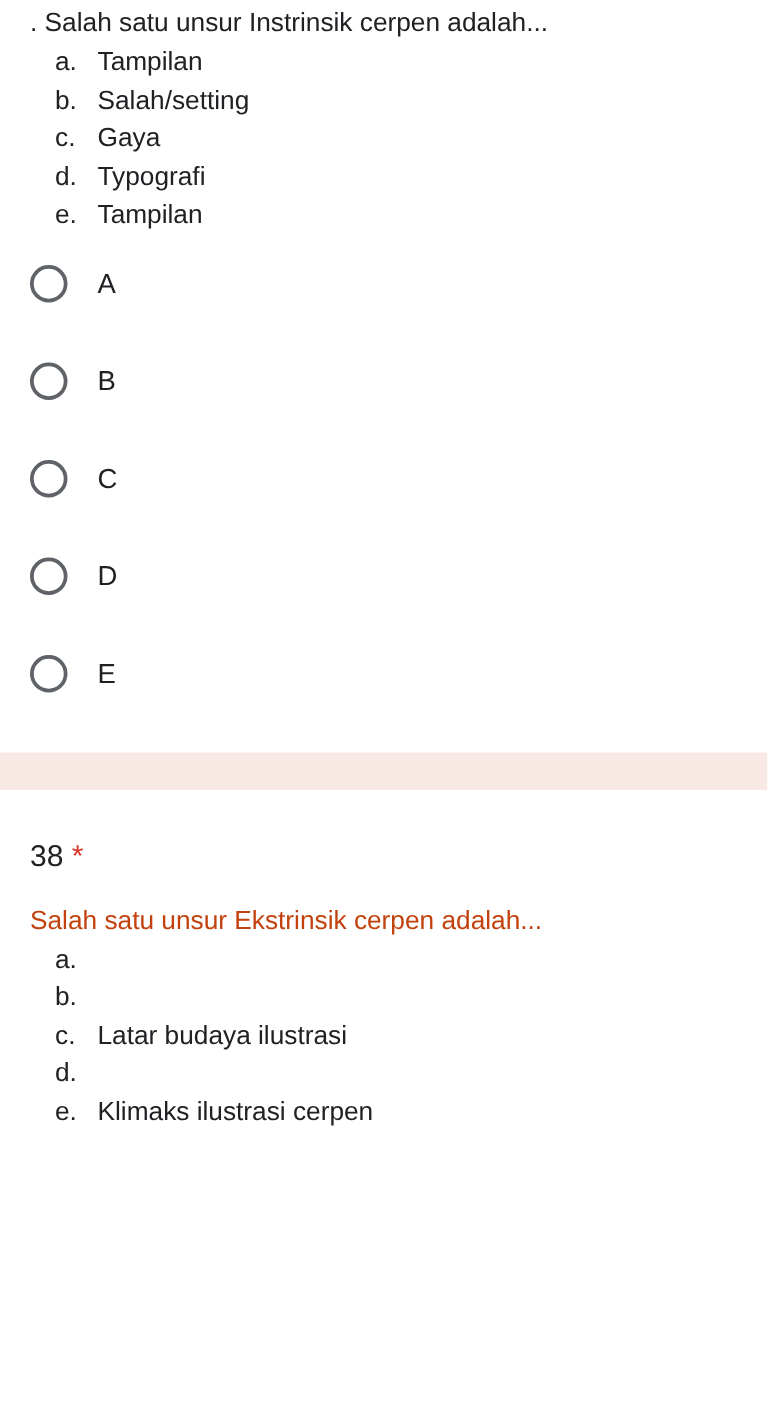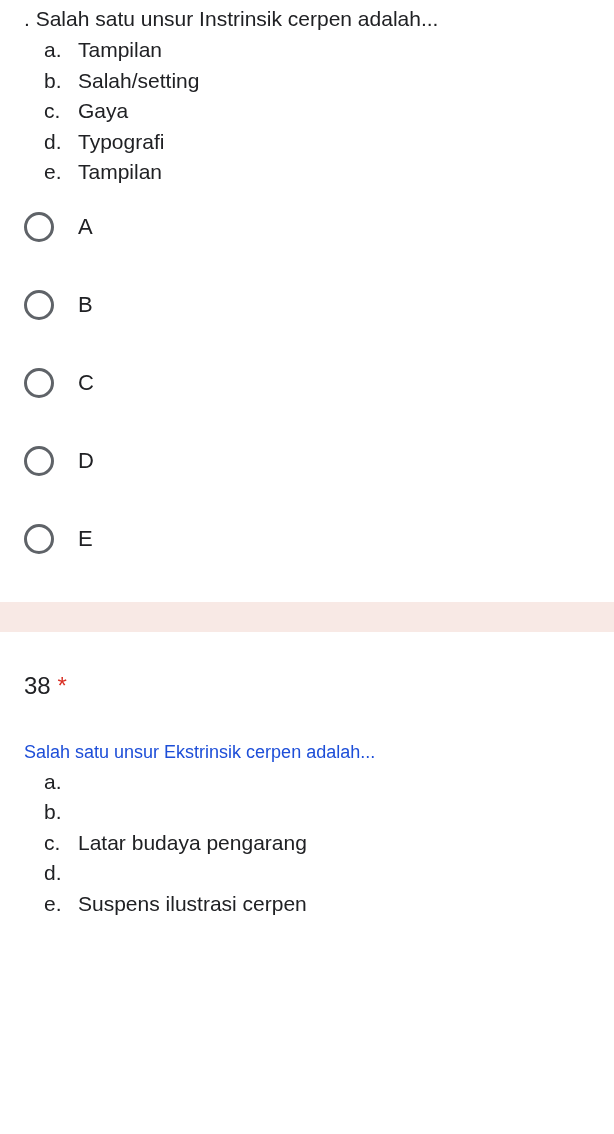--- a/index.html
+++ b/index.html
@@ -60,29 +60,29 @@
       width: 100%;
       height: 30px;
       background: #f8e9e5;
       margin-top: 30px;
       margin-bottom: 40px;
     }
     .q-number {
       font-size: 24px;
       color: #202124;
       padding: 0 24px;
-      margin-bottom: 40px;
+      margin-bottom: 22px;
     }
     .required {
       color: #d93025;
     }
     .question-stem-2 {
-      font-size: 18px;
+      font-size: 21px;
       line-height: 1.4;
-      color: #1d4ed8;
+      color: #c2410c;
     }
     .block2 {
       padding: 0 24px 20px 24px;
     }
   </style>
 </head>
 <body>
 
 <div class="question-block">
   <div class="question-stem">
@@ -148,23 +148,23 @@
   <div class="question-stem-2">Salah satu unsur Ekstrinsik cerpen adalah...</div>
   <div class="sub-options-list">
     <div class="sub-option">
       <span class="letter">a.</span>
     </div>
     <div class="sub-option">
       <span class="letter">b.</span>
     </div>
     <div class="sub-option">
       <span class="letter">c.</span>
-      <span>Latar budaya pengarang</span>
+      <span>Latar budaya ilustrasi</span>
     </div>
     <div class="sub-option">
       <span class="letter">d.</span>
     </div>
     <div class="sub-option">
       <span class="letter">e.</span>
-      <span>Suspens ilustrasi cerpen</span>
+      <span>Klimaks ilustrasi cerpen</span>
     </div>
   </div>
 </div>
 
 </body></html>

